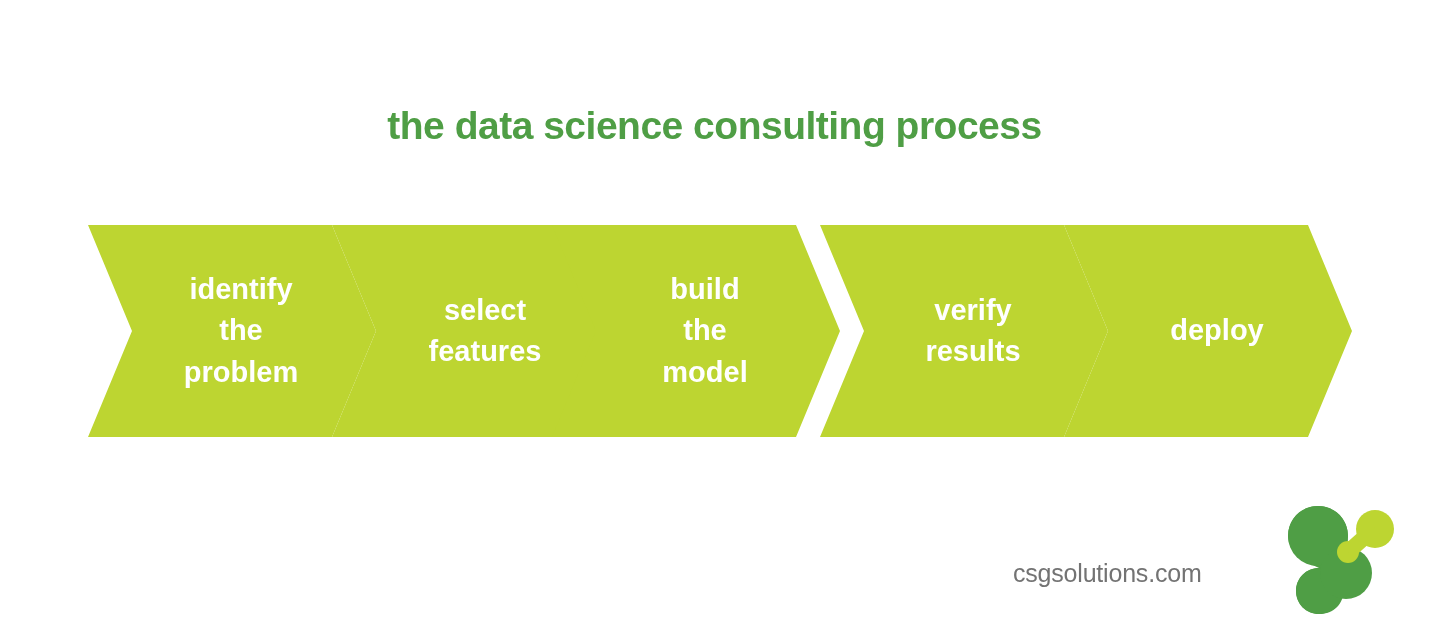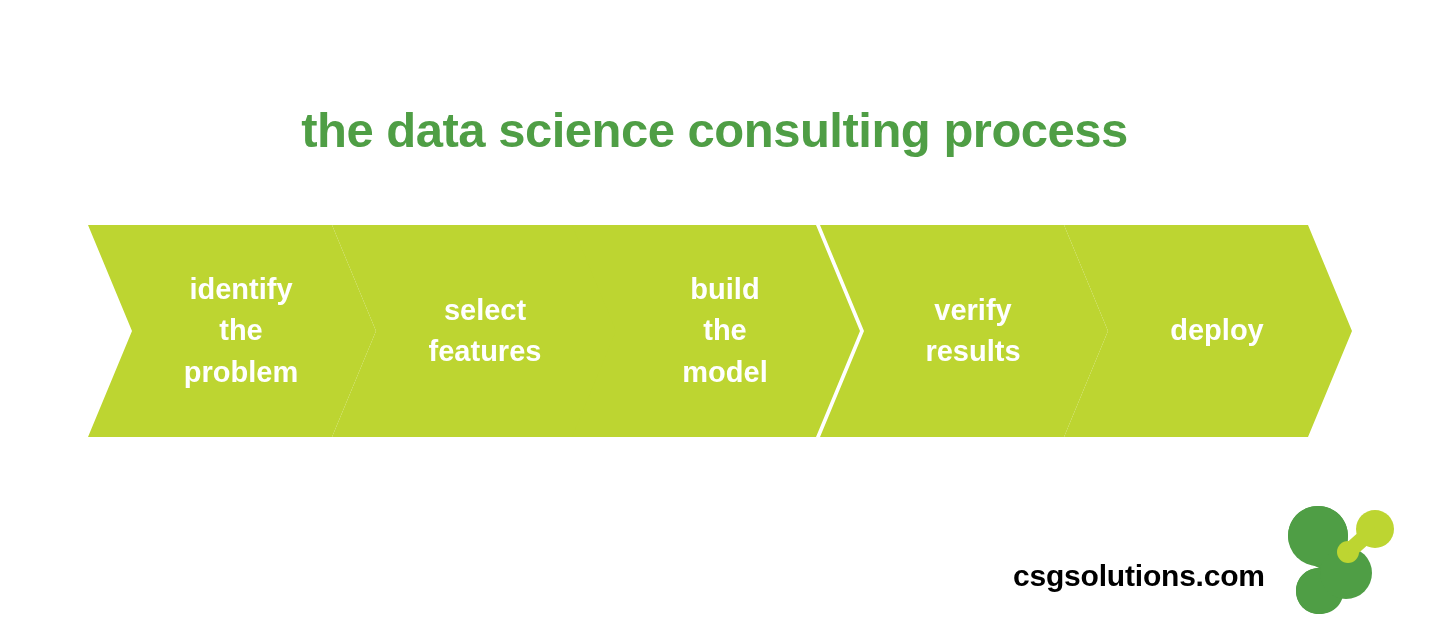--- a/index.html
+++ b/index.html
@@ -22,21 +22,21 @@
     background: #ffffff;
   }
 
   
   .title {
     position: absolute;
     left: 0;
     top: 106px;
     width: 1429px;
     text-align: center;
-    font-size: 49px;
+    font-size: 39px;
     font-weight: bold;
     letter-spacing: -0.5px;
     color: #4f9e45;
     line-height: 1.0;
     white-space: nowrap;
   }
 
   
   .chevron-band {
     position: absolute;
@@ -66,32 +66,32 @@
     font-size: 29px;
     line-height: 1.43;
     text-align: center;
     padding-left: 40px;
     padding-right: 22px;
     white-space: pre-line;
   }
 
   .chevron.c1 { left: 0px;   width: 288px; }
   .chevron.c2 { left: 244px; width: 288px; align-items: center; }
-  .chevron.c3 { left: 484px; width: 288px; }
+  .chevron.c3 { left: 464px; width: 288px; }
   .chevron.c4 { left: 732px; width: 288px; }
   .chevron.c5 { left: 976px; width: 288px; }
 
   
   .site-url {
     position: absolute;
     left: 1013px;
     top: 559px;
-    font-size: 30px;
-    font-weight: bold;
-    color: #000000;
+    font-size: 25px;
+    font-weight: normal;
+    color: #737373;
     letter-spacing: -0.2px;
     white-space: nowrap;
   }
 
   .logo {
     position: absolute;
     left: 1282px;
     top: 500px;
     width: 122px;
     height: 130px;

